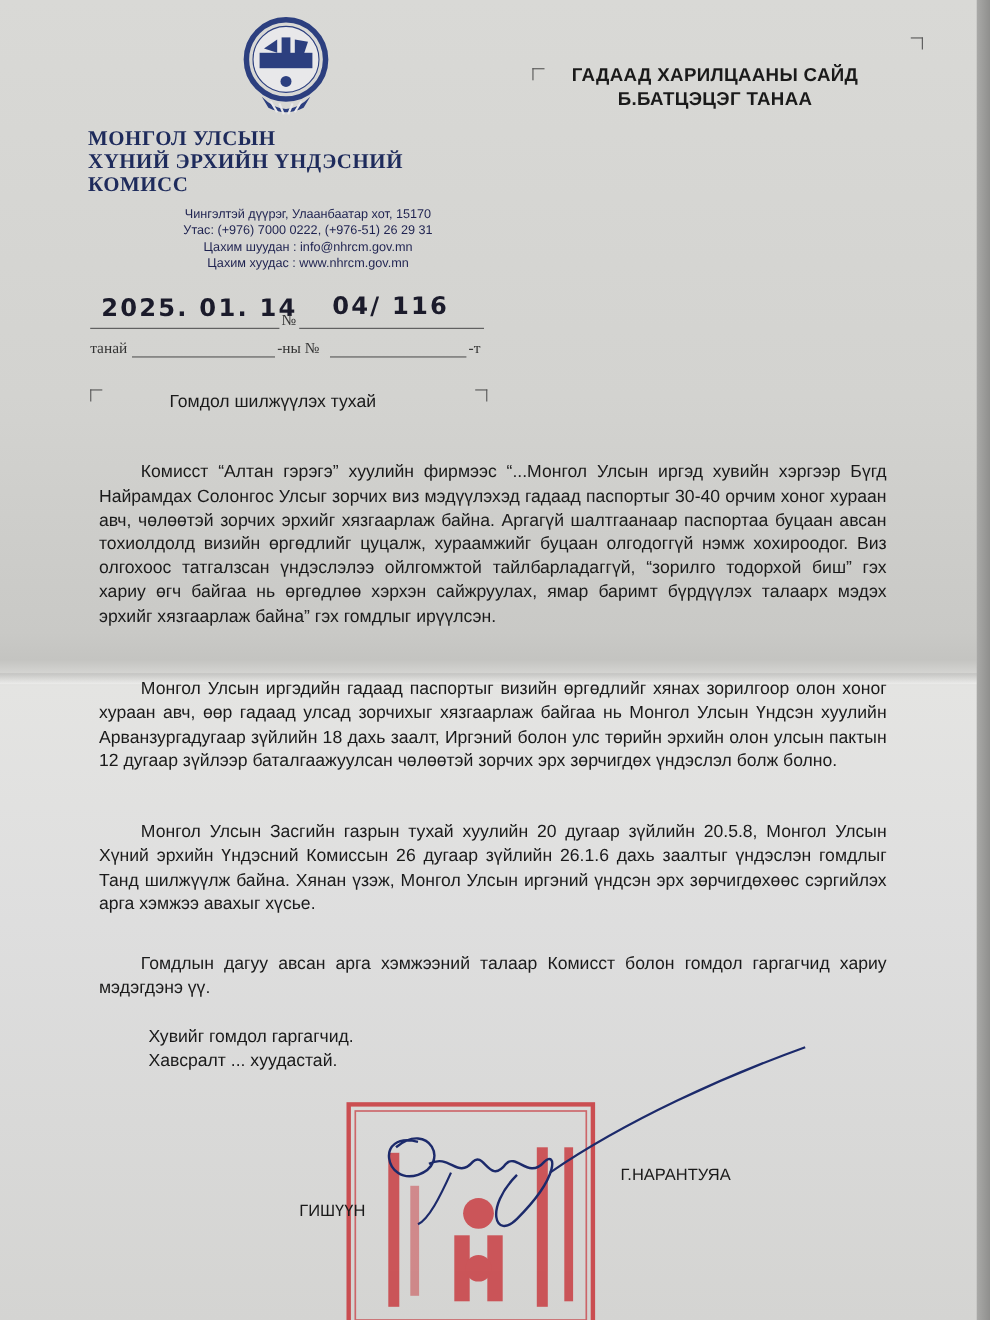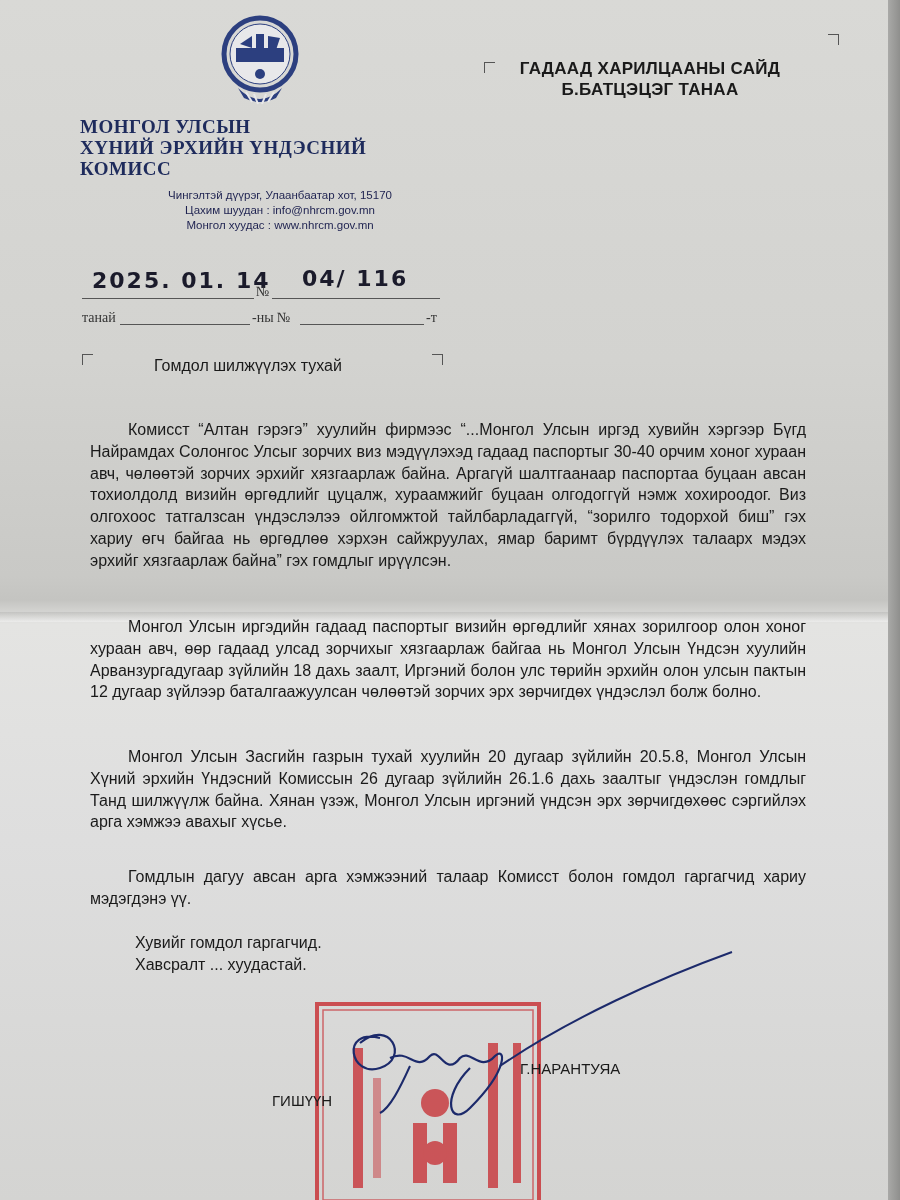--- a/index.html
+++ b/index.html
@@ -50,21 +50,21 @@
     .subject {
       position: absolute; left: 154px; top: 357px; font-size: 16px; color: #1a1a1a;
     }
     .body-text {
       position: absolute; left: 90px; width: 716px; font-size: 16px; line-height: 21.8px;
       text-align: justify; color: #1a1a1a;
     }
     .body-text p { margin: 0; text-indent: 38px; }
     .closing { position: absolute; left: 135px; font-size: 16px; line-height: 22px; }
     .sig-title { position: absolute; left: 240px; top: 1092px; font-size: 15px; margin-left: 32px; }
-    .sig-name { position: absolute; left: 520px; top: 1060px; font-size: 15px; }
+    .sig-name { position: absolute; left: 564px; top: 1060px; font-size: 15px; }
     .stamp { position: absolute; left: 313px; top: 998px; width: 230px; height: 202px; }
     .signature { position: absolute; left: 320px; top: 948px; width: 420px; height: 180px; }
   </style>
 </head>
 <body>
 
 <div class="paper">
   <div class="fold"></div>
 
   <svg class="emblem" viewBox="0 0 84 96">
@@ -80,22 +80,23 @@
   </svg>
 
   <div class="org-name">
     <div>МОНГОЛ УЛСЫН</div>
     <div>ХҮНИЙ ЭРХИЙН ҮНДЭСНИЙ</div>
     <div>КОМИСС</div>
   </div>
 
   <div class="contact">
     <div>Чингэлтэй дүүрэг, Улаанбаатар хот, 15170</div>
+    <div>Утас: (+976) 7000 0222, (+976-51) 26 29 31</div>
     <div>Цахим шуудан : info@nhrcm.gov.mn</div>
-    <div>Монгол хуудас : www.nhrcm.gov.mn</div>
+    <div>Цахим хуудас : www.nhrcm.gov.mn</div>
   </div>
 
   <div>
     <span class="hand" style="left:92px; top:268px;">2025. 01. 14</span>
     <div class="underline" style="left:82px; top:298px; width:172px;"></div>
     <span class="small-serif" style="left:256px; top:284px;">№</span>
     <div class="underline" style="left:272px; top:298px; width:168px;"></div>
     <span class="hand" style="left:302px; top:266px;">04/ 116</span>
 
     <span class="small-serif" style="left:82px; top:310px;">танай</span>

